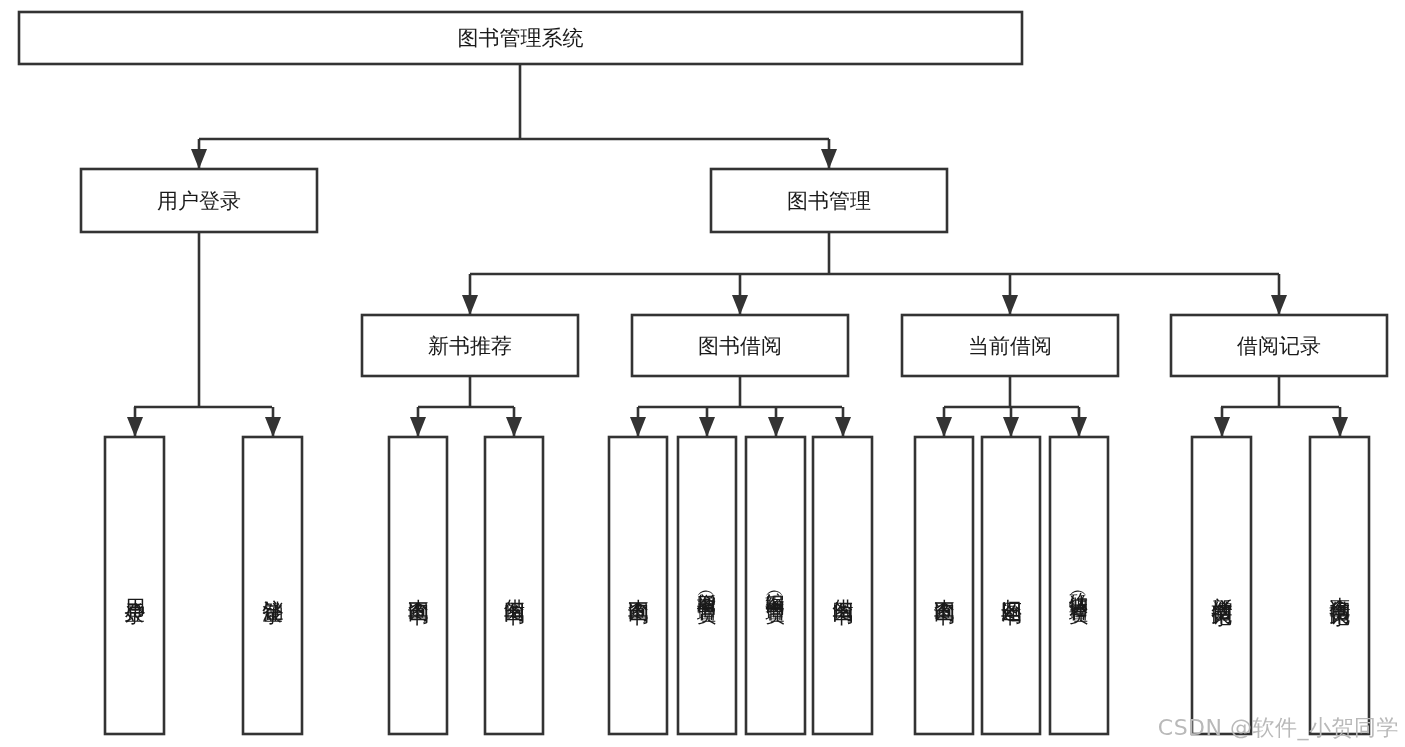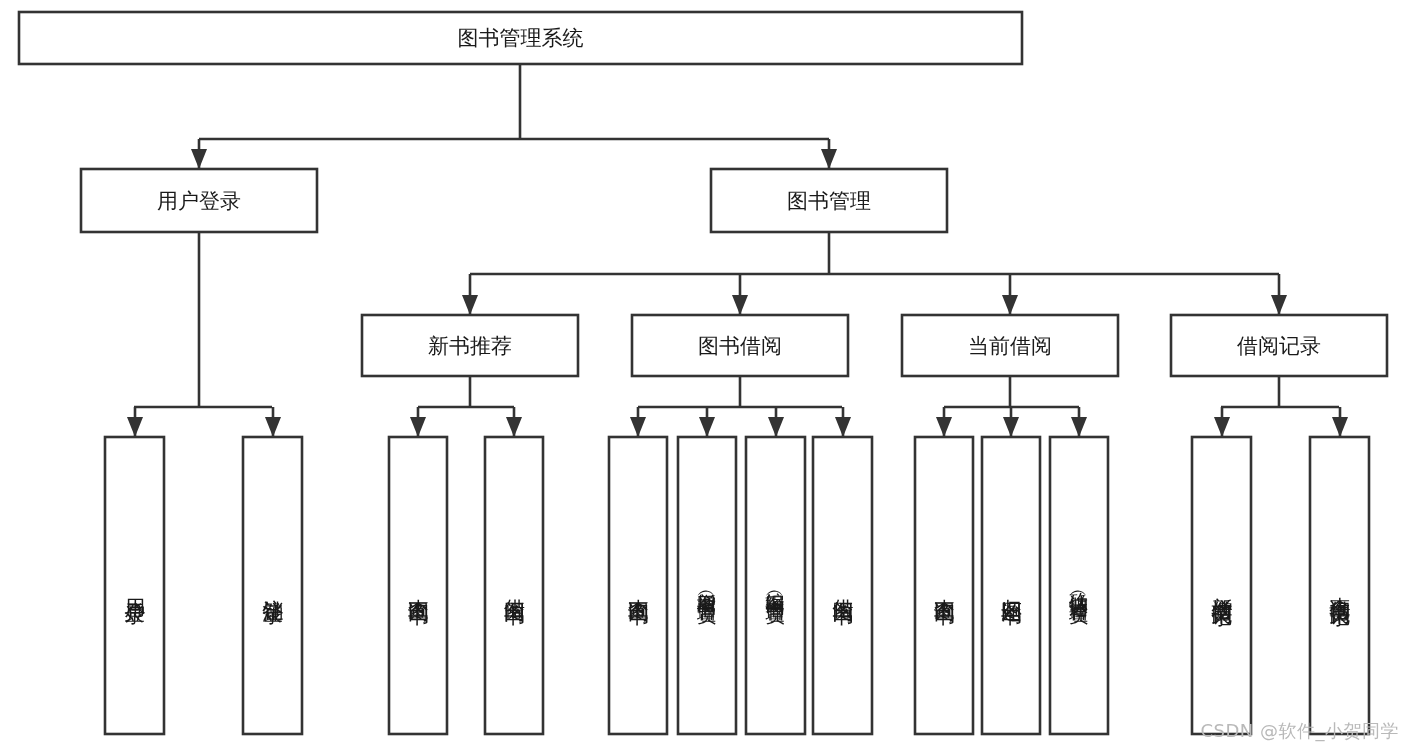--- a/index.html
+++ b/index.html
@@ -65,21 +65,21 @@
     letter-spacing: 2px;
     line-height: 1;
     white-space: nowrap;
     text-align: center;
   }
   #watermark {
     position: absolute;
     right: 6px;
     bottom: 4px;
     font-family: "DejaVu Sans", "Liberation Sans", sans-serif;
-    font-size: 18px;
+    font-size: 22px;
     color: #b9b9b9;
     letter-spacing: 0.5px;
     white-space: nowrap;
     margin-top: 9px;
   }
 </style>
 </head>
 <body>
 
 <div id="diagram-root">

